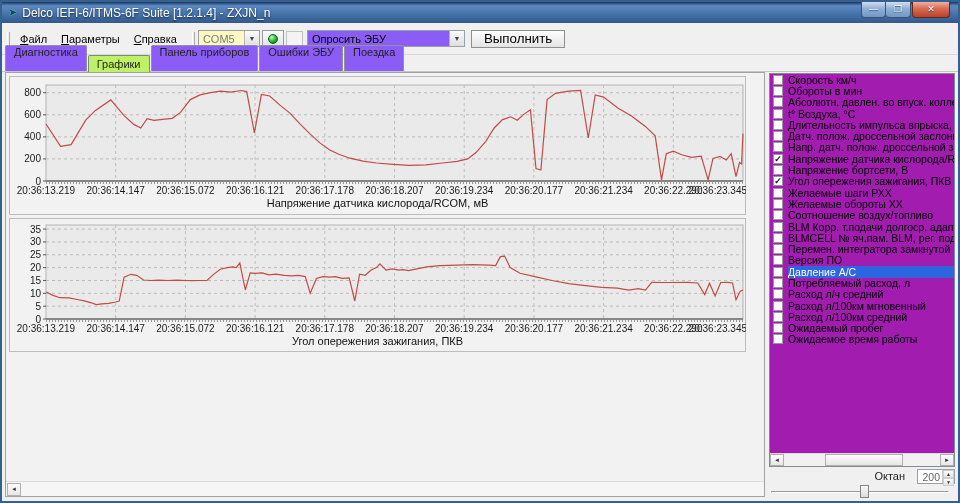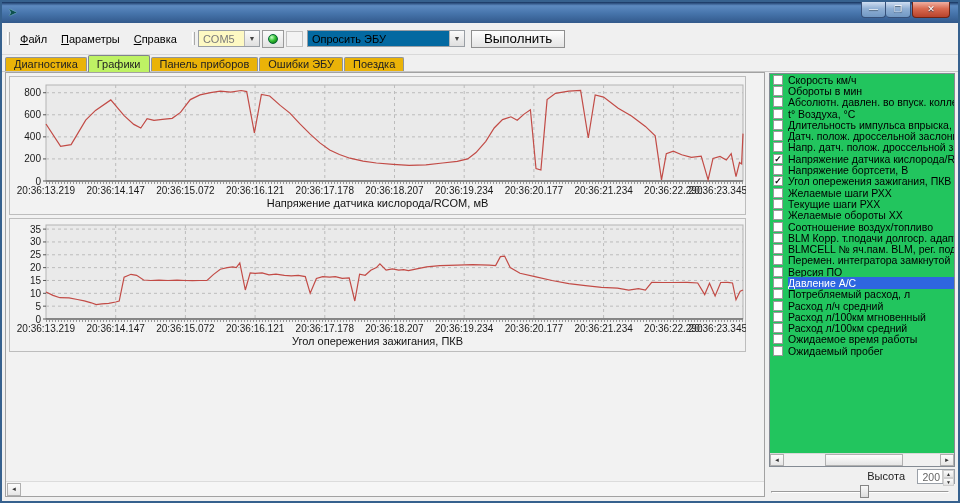--- a/index.html
+++ b/index.html
@@ -12,46 +12,46 @@
   .title-text{color:#fff;font-size:12px;text-shadow:0 1px 2px #123}
   .winbtns{position:absolute;right:8px;top:0;display:flex}
   .wbtn{height:16px;border:1px solid #37517a;border-top:none;border-radius:0 0 4px 4px;color:#fff;font-size:9px;line-height:15px;text-align:center;background:linear-gradient(#cfdef2,#8fafd4 45%,#7299c4);text-shadow:0 1px 1px #345;cursor:default}
   .wbtn.min{width:25px}.wbtn.max{width:25px;border-left:none}
   .wbtn.close{width:38px;background:linear-gradient(#f0b0a2,#d96a50 45%,#b8432c);border-color:#6e2415;margin-left:1px}
   
   .menubar{height:32px;display:flex;align-items:center;background:#f0f0f0;border-bottom:1px solid #d9d9d9;padding:1px 2px}
   .grip{width:3px;height:13px;border-left:1px solid #fff;border-right:1px solid #a9a9a9;margin:0 3px}
   .mi{padding:2px 7px;cursor:default}
   .mi u{text-decoration:underline}
-  .combo{display:flex;height:17px;border:1px solid #9a9fa5;background:#0369a1;align-items:center}
+  .combo{display:flex;height:17px;border:1px solid #9a9fa5;background:#8b5cf6;align-items:center}
   .combo .cval{flex:1;padding:0 4px;white-space:nowrap;overflow:hidden}
   .combo .carr{width:15px;height:100%;border-left:1px solid #b5b5b5;background:linear-gradient(#fbfbfb,#dfdfdf);text-align:center;font-size:7px;line-height:15px;color:#444}
   .combo.disabled{background:#fef9c3}.combo.disabled .cval{color:#7b7b7b}
   .tbtn{height:18px;border:1px solid #8f8f8f;background:linear-gradient(#fefefe,#e4e4e4);padding:0 12px;line-height:16px;margin-left:6px}
   .ledbtn{width:22px;height:18px;border:1px solid #9a9a9a;background:linear-gradient(#fbfbfb,#e2e2e2);margin:0 2px;display:flex;align-items:center;justify-content:center}
   .led{width:10px;height:10px;border-radius:50%;background:radial-gradient(circle at 35% 30%,#c8ffc8,#35c335 45%,#0a5c0a);border:1px solid #063}
   .blankbtn{width:17px;height:16px;border:1px solid #c2c2c2;background:#f3f3f3;margin-right:4px}
   
   .tabbar{height:17px;display:flex;align-items:flex-end;padding-left:3px;background:#f0f0f0;border-bottom:1px solid #c6c6c6}
-  .tab{border:1px solid #8f949b;border-bottom:none;border-radius:2px 2px 0 0;background:#eab308;height:14px;line-height:13px;padding:0 8px;margin-right:1px;color:#222}
+  .tab{border:1px solid #8f949b;border-bottom:none;border-radius:2px 2px 0 0;background:#8b5cf6;height:26px;line-height:13px;padding:0 8px;margin-right:1px;color:#222}
   .tab.active{height:17px;line-height:16px;background:#bef264;margin-bottom:-1px;border-color:#7f848b}
   
   .content{position:relative;height:426px;display:flex}
   .charts-panel{position:relative;flex:1;margin:0 2px 1px 3px;border:1px solid #a2a2a2;background:#f2f2f2}
   .chartbox{position:absolute;left:3px;width:737px;border:1px solid #bdbdbd;background:#f2f2f2}
   .chartbox.c1{top:3px;height:139px}
   .chartbox.c2{top:145px;height:134px}
   .chart-title{text-align:center;font-size:11px;margin-top:-2px;color:#111}
   svg text{font-family:"Liberation Sans",sans-serif}
   .charts-hscroll{position:absolute;left:0;right:0;bottom:0;height:15px;background:#f6f6f6;border-top:1px solid #dcdcdc}
   .sb-btn{width:14px;height:13px;border:1px solid #b0b0b0;background:linear-gradient(#fdfdfd,#e6e6e6);font-size:6px;line-height:11px;text-align:center;color:#333}
   .charts-hscroll .sb-btn{position:absolute;left:1px;top:1px}
   
   .sidebar{width:191px;display:flex;flex-direction:column;padding:1px 3px 0 2px}
-  .listbox{position:relative;height:398px;background:#22c55e;border:1px solid #848b94;overflow:hidden}
+  .listbox{position:relative;height:398px;background:#a21caf;border:1px solid #848b94;overflow:hidden}
   .lrow{display:flex;align-items:center;height:11.3px;padding-left:3px}
   .cbx{width:10px;height:10px;border:1px solid #9a9a9a;background:#fff;font-size:9px;line-height:9px;font-weight:bold;text-align:center;color:#111;flex:0 0 auto}
   .llabel{margin-left:5px;white-space:nowrap;font-size:10.5px;flex:1}
   .llabel.sel{background:#2e66e0;color:#fff}
   .list-hsb{position:absolute;left:0;right:0;bottom:0;height:13px;background:#f1f1f1;display:flex;border-top:1px solid #d9d9d9}
   .list-hsb .sb-btn{height:12px}
   .hsb-track{flex:1;position:relative}
   .hsb-thumb{position:absolute;top:0;height:12px;left:26%;width:50%;border:1px solid #b0b0b0;background:linear-gradient(#fdfdfd,#e6e6e6)}
   .height-row{height:16px;display:flex;align-items:center;justify-content:flex-end;margin-top:1px}
   .height-label{margin-right:12px;color:#222}
@@ -66,20 +66,21 @@
   .statusbar{height:16px;background:#f0f0f0;border-top:1px solid #cfcfcf;overflow:hidden;padding-left:4px}
   .statusbar span{display:block;height:22px;line-height:19px;color:#222}
 </style>
 </head>
 <body>
 
 <div class="window">
 
   <div class="titlebar">
     <span class="app-icon">➤</span>
+    <span class="title-text">Delco IEFI-6/ITMS-6F Suite [1.2.1.4] - ZXJN_n</span>
     <div class="winbtns">
       <div class="wbtn min">—</div>
       <div class="wbtn max">❐</div>
       <div class="wbtn close">✕</div>
     </div>
   </div>
 
   <div class="menubar">
     <div class="grip"></div>
     <span style="display:flex">
@@ -256,24 +257,20 @@
             <div class="lrow">
               <span class="cbx">✓</span>
               <span class="llabel">Угол опережения зажигания, ПКВ</span>
             </div>
             <div class="lrow">
               <span class="cbx"></span>
               <span class="llabel">Желаемые шаги РХХ</span>
             </div>
             <div class="lrow">
               <span class="cbx"></span>
-              <span class="llabel">Текущие шаги РХХ</span>
-            </div>
-            <div class="lrow">
-              <span class="cbx"></span>
               <span class="llabel">Желаемые обороты ХХ</span>
             </div>
             <div class="lrow">
               <span class="cbx"></span>
               <span class="llabel">Соотношение воздух/топливо</span>
             </div>
             <div class="lrow">
               <span class="cbx"></span>
               <span class="llabel">BLM Корр. т.подачи долгоср. адаптации</span>
             </div>
@@ -304,37 +301,37 @@
             <div class="lrow">
               <span class="cbx"></span>
               <span class="llabel">Расход л/100км мгновенный</span>
             </div>
             <div class="lrow">
               <span class="cbx"></span>
               <span class="llabel">Расход л/100км средний</span>
             </div>
             <div class="lrow">
               <span class="cbx"></span>
+              <span class="llabel">Ожидаемый пробег</span>
+            </div>
+            <div class="lrow">
+              <span class="cbx"></span>
               <span class="llabel">Ожидаемое время работы</span>
-            </div>
-            <div class="lrow">
-              <span class="cbx"></span>
-              <span class="llabel">Ожидаемый пробег</span>
             </div>
           </div>
         <div class="list-hsb">
           <div class="sb-btn">◄</div>
           <div class="hsb-track">
             <div class="hsb-thumb"></div>
           </div>
           <div class="sb-btn">►</div>
         </div>
       </div>
       <div class="height-row">
-        <span class="height-label">Высота</span>
+        <span class="height-label">Октан</span>
         <div class="spin">
           <span class="val">200</span>
           <span class="sbtns">
             <div>▲</div>
             <div>▼</div>
           </span>
         </div>
       </div>
       <div class="slider-row">
         <div class="slider-track"></div>

